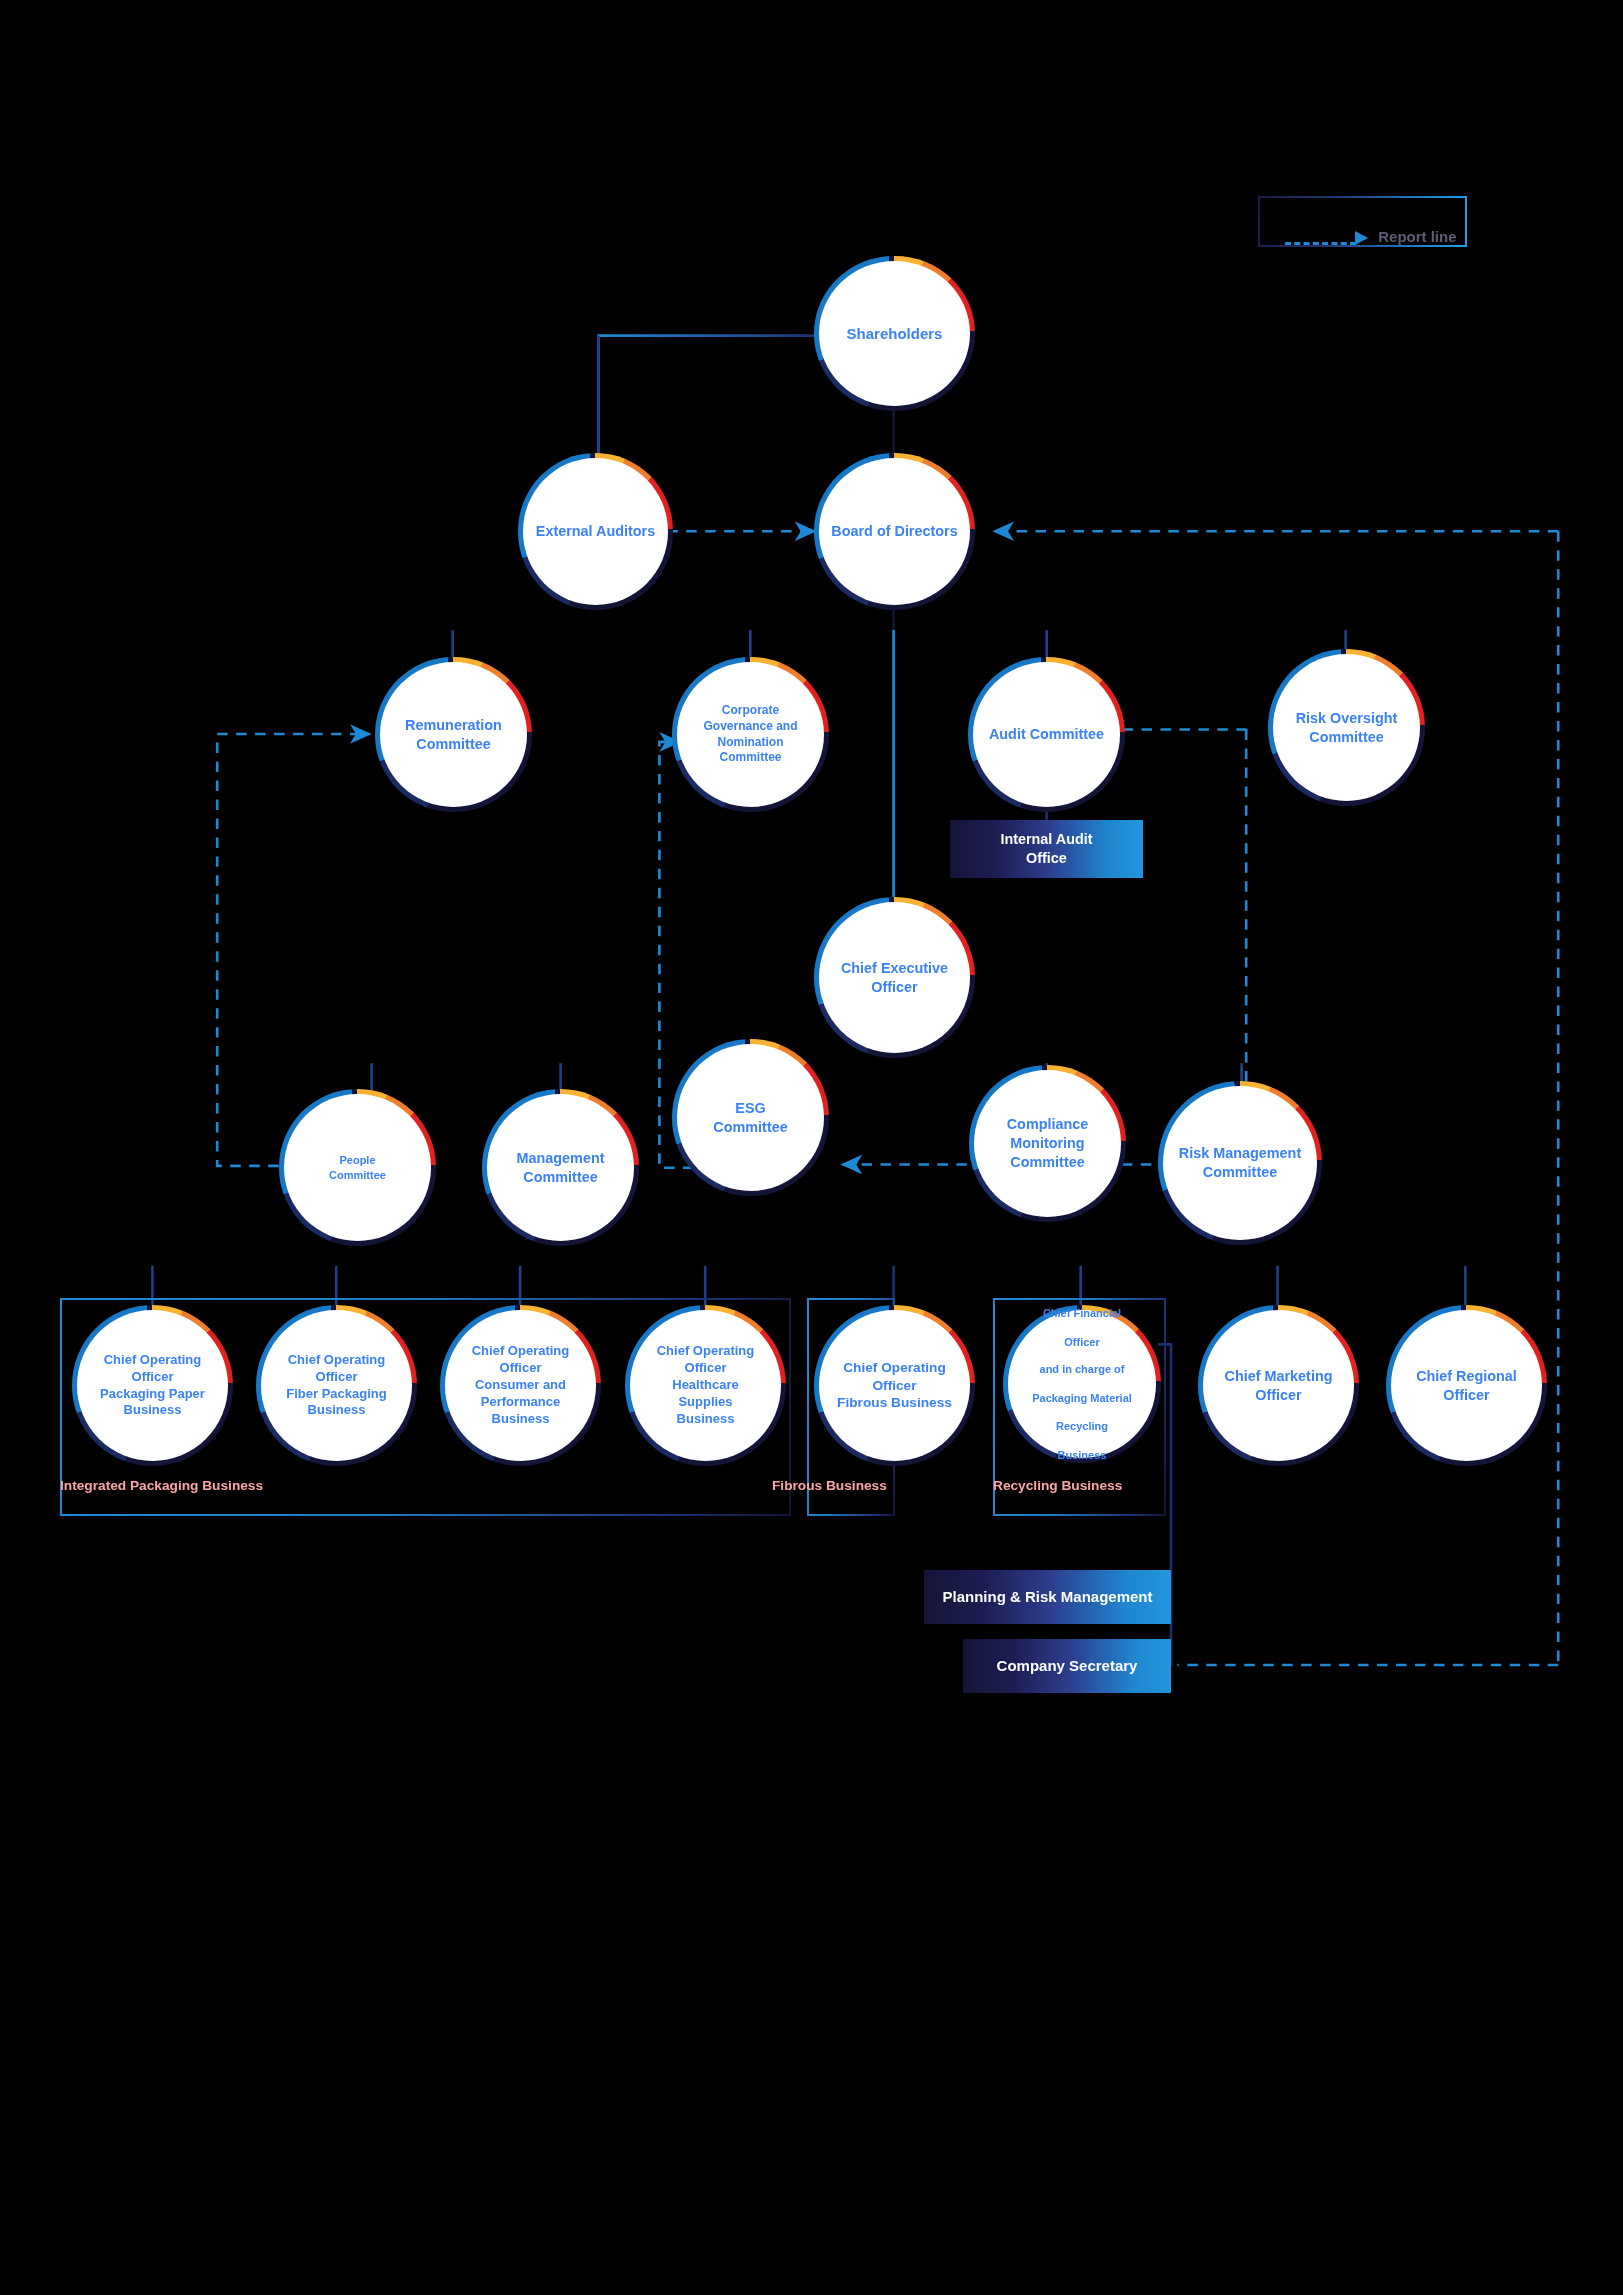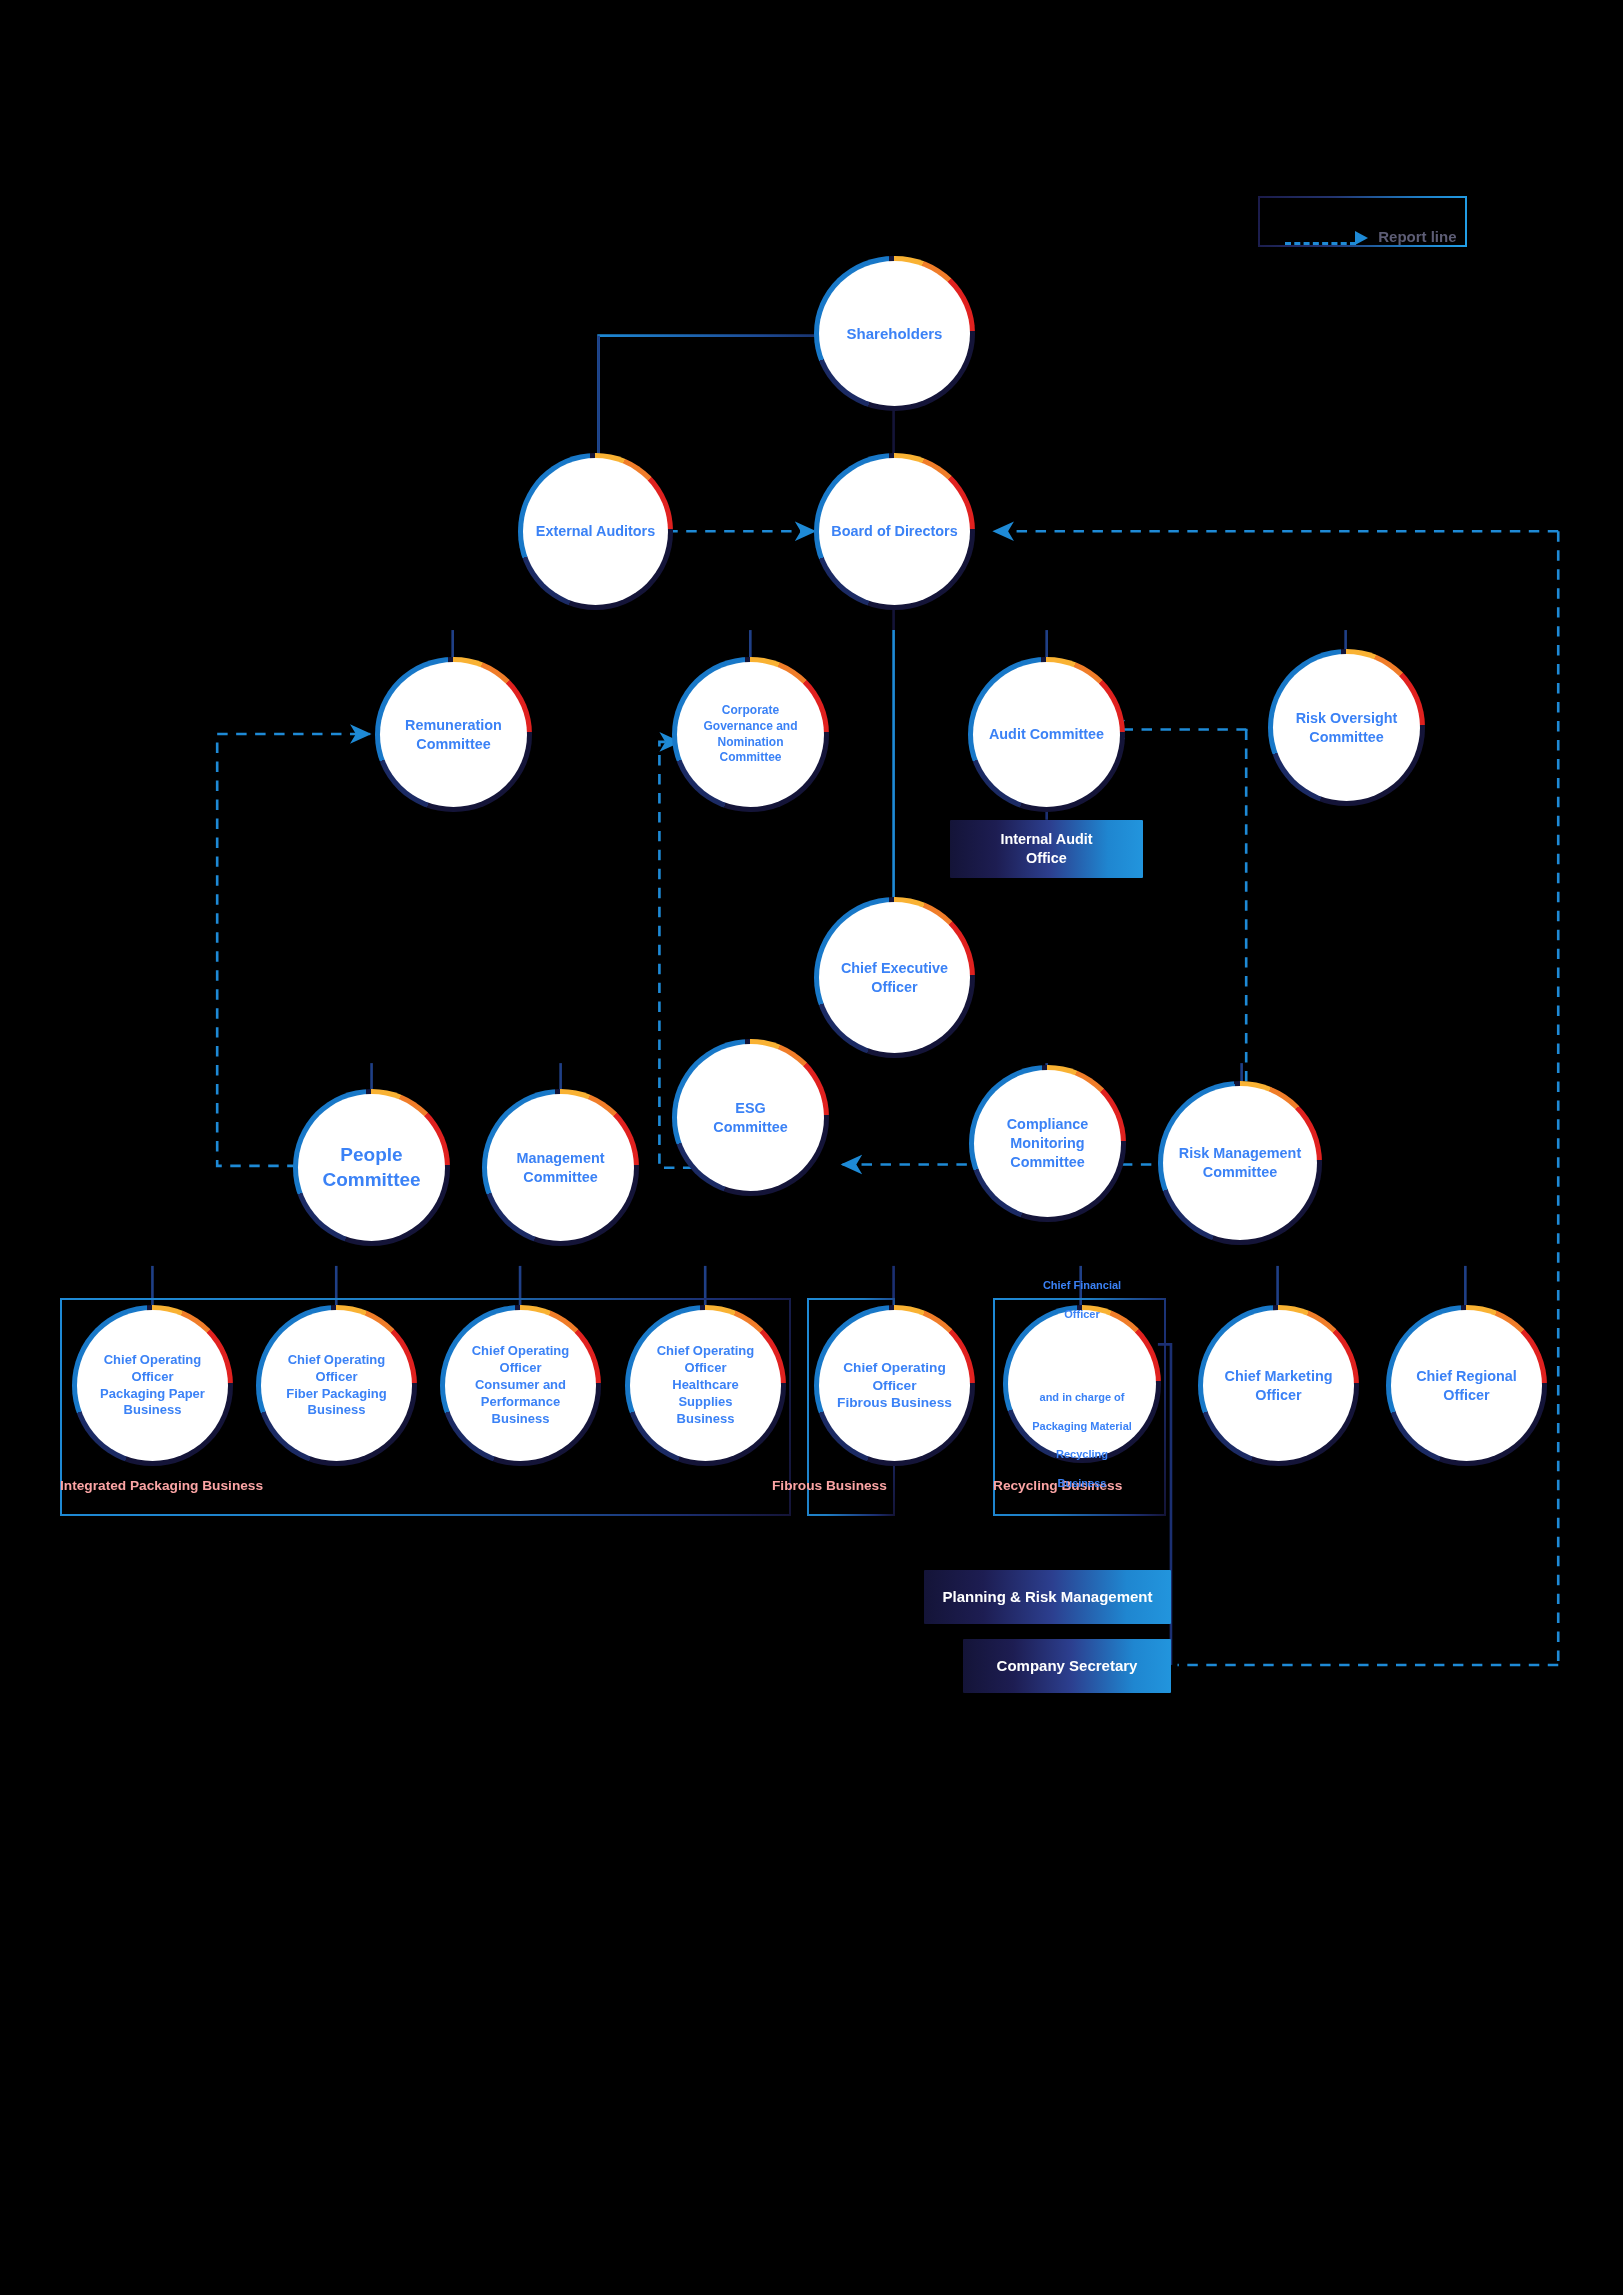--- a/index.html
+++ b/index.html
@@ -63,21 +63,21 @@
     display: flex;
     flex-direction: column;
     align-items: center;
     justify-content: center;
     padding: 3.9px 6.5px;
     z-index: 1;
   }
   .node .lbl { display: block; }
 
   
-  .node.split .inner { justify-content: center; padding: 0; gap: 28px; }
+  .node.split .inner { justify-content: center; padding: 0; }
   .node.split .top {
     width: 100%;
     text-align: center;
     padding: 0 9.2px 6.5px 9.2px;
   }
   .node.split .divider {
     width: 100%;
     height: 1.3px;
     background: linear-gradient(90deg, #1e8ad6 0%, #2a2a55 55%, #141438 100%);
   }
@@ -316,21 +316,21 @@
   </div>
 
   <div class="node" style="left:819px; top:902px; width:151px; height:151px; font-size:14.4px;">
     <div class="ringwrap"></div>
     <div class="inner">
       <span class="lbl">Chief Executive</span>
       <span class="lbl">Officer</span>
     </div>
   </div>
 
-  <div class="node" style="left:298px; top:1094px; width:147px; height:147px; font-size:19px;">
+  <div class="node" style="left:284px; top:1094px; width:147px; height:147px; font-size:11px;">
     <div class="ringwrap"></div>
     <div class="inner">
       <span class="lbl">People</span>
       <span class="lbl">Committee</span>
     </div>
   </div>
 
   <div class="node" style="left:487px; top:1094px; width:147px; height:147px; font-size:14.4px;">
     <div class="ringwrap"></div>
     <div class="inner">

